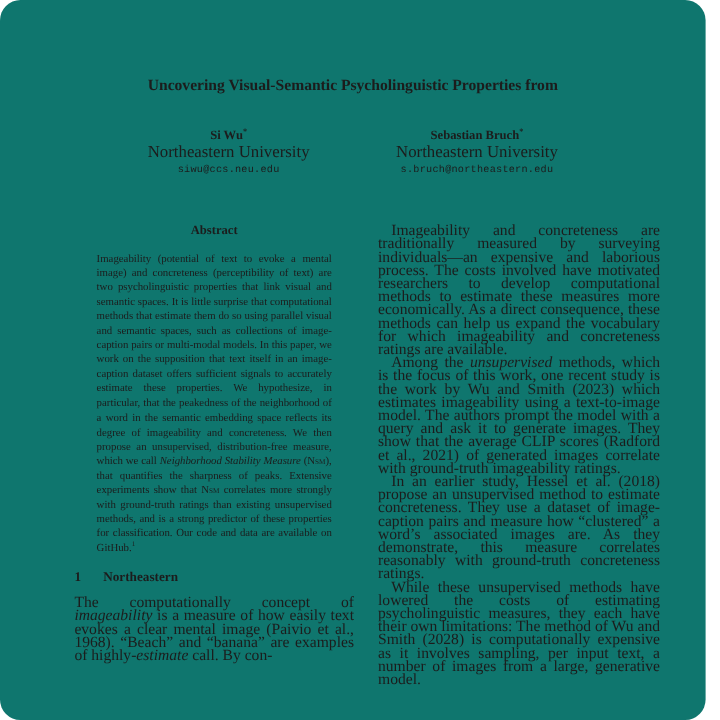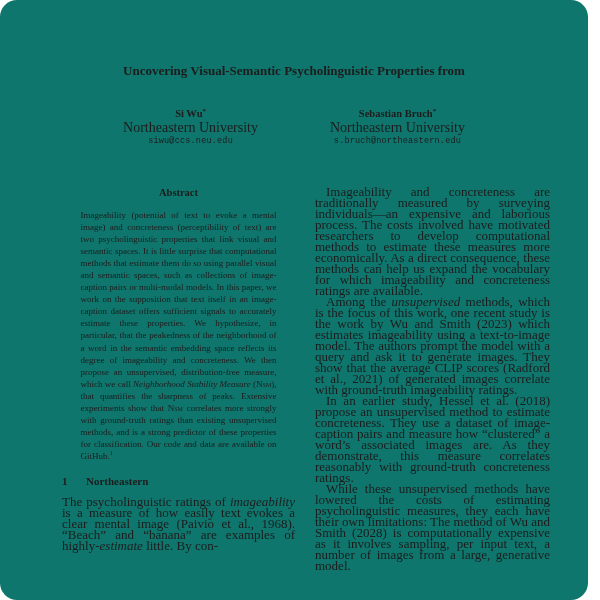--- a/index.html
+++ b/index.html
@@ -103,21 +103,21 @@
   <div class="columns">
 
     <div class="col-left">
       <div class="abstract-heading">Abstract</div>
       <p class="abstract-body"><span>Imageability (potential of text to evoke a mental image) and concreteness (perceptibility of text) are two psycholinguistic properties that link visual and semantic spaces. It is little surprise that computational methods that estimate them do so using parallel visual and semantic spaces, such as collections of image-caption pairs or multi-modal models. In this paper, we work on the supposition that text itself in an image-caption dataset offers sufficient signals to accurately estimate these properties. We hypothesize, in particular, that the peakedness of the neighborhood of a word in the semantic embedding space reflects its degree of imageability and concreteness. We then propose an unsupervised, distribution-free measure, which we call </span><span class="run-i">Neighborhood Stability Measure</span><span> (</span><span class="run-sc">Nsm</span><span>), that quantifies the sharpness of peaks. Extensive experiments show that </span><span class="run-sc">Nsm</span><span> correlates more strongly with ground-truth ratings than existing unsupervised methods, and is a strong predictor of these properties for classification. Our code and data are available on GitHub.</span><span class="run-sup">1</span></p>
 
       <div class="section-heading">
         <span class="section-number">1</span>
         <span class="section-title">Northeastern</span>
       </div>
-      <p class="body-par"><span>The psycholinguistic ratings of </span><span class="run-i">imageability</span><span> is a measure of how easily text evokes a clear mental image (Paivio et al., 1968). “Beach” and “banana” are examples of highly-</span><span class="run-i">estimate</span><span> little. By con-</span></p>
+      <p class="body-par"><span>The computationally concept of </span><span class="run-i">imageability</span><span> is a measure of how easily text evokes a clear mental image (Paivio et al., 1968). “Beach” and “banana” are examples of highly-</span><span class="run-i">estimate</span><span> call. By con-</span></p>
     </div>
 
     <div class="col-right">
       <p class="body-par indent"><span>Imageability and concreteness are traditionally measured by surveying individuals—an expensive and laborious process. The costs involved have motivated researchers to develop computational methods to estimate these measures more economically. As a direct consequence, these methods can help us expand the vocabulary for which imageability and concreteness ratings are available.</span></p>
       <p class="body-par indent"><span>Among the </span><span class="run-i">unsupervised</span><span> methods, which is the focus of this work, one recent study is the work by Wu and Smith (2023) which estimates imageability using a text-to-image model. The authors prompt the model with a query and ask it to generate images. They show that the average CLIP scores (Radford et al., 2021) of generated images correlate with ground-truth imageability ratings.</span></p>
       <p class="body-par indent"><span>In an earlier study, Hessel et al. (2018) propose an unsupervised method to estimate concreteness. They use a dataset of image-caption pairs and measure how “clustered” a word’s associated images are. As they demonstrate, this measure correlates reasonably with ground-truth concreteness ratings.</span></p>
       <p class="body-par indent"><span>While these unsupervised methods have lowered the costs of estimating psycholinguistic measures, they each have their own limitations: The method of Wu and Smith (2028) is computationally expensive as it involves sampling, per input text, a number of images from a large, generative model.</span></p>
     </div>
 
   </div>

